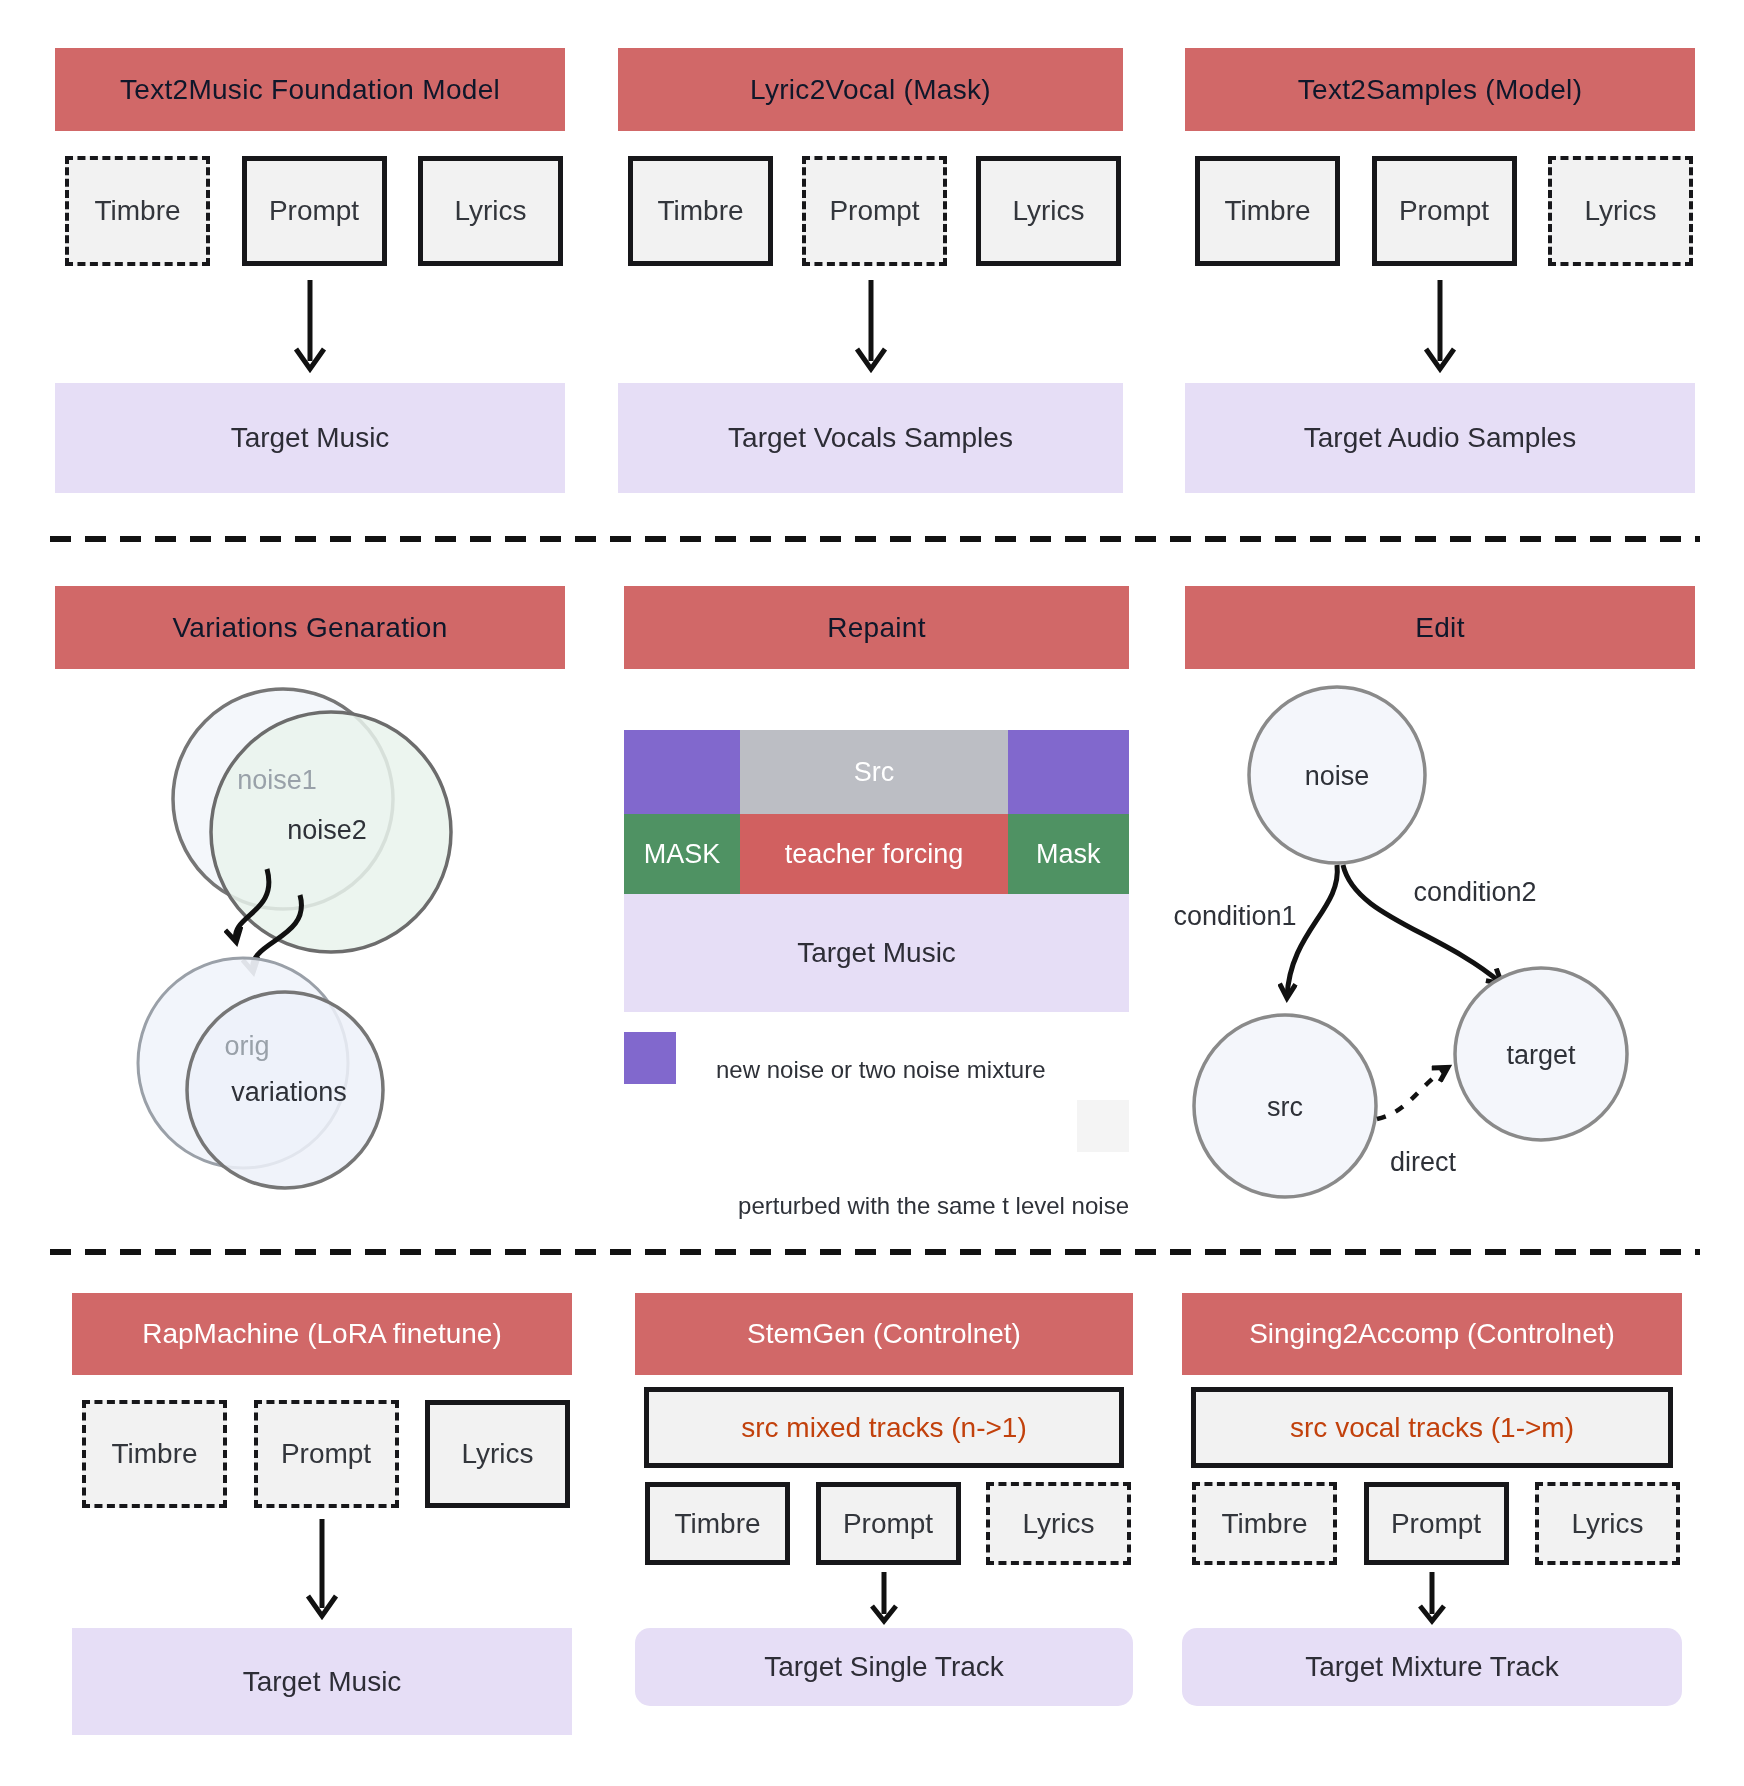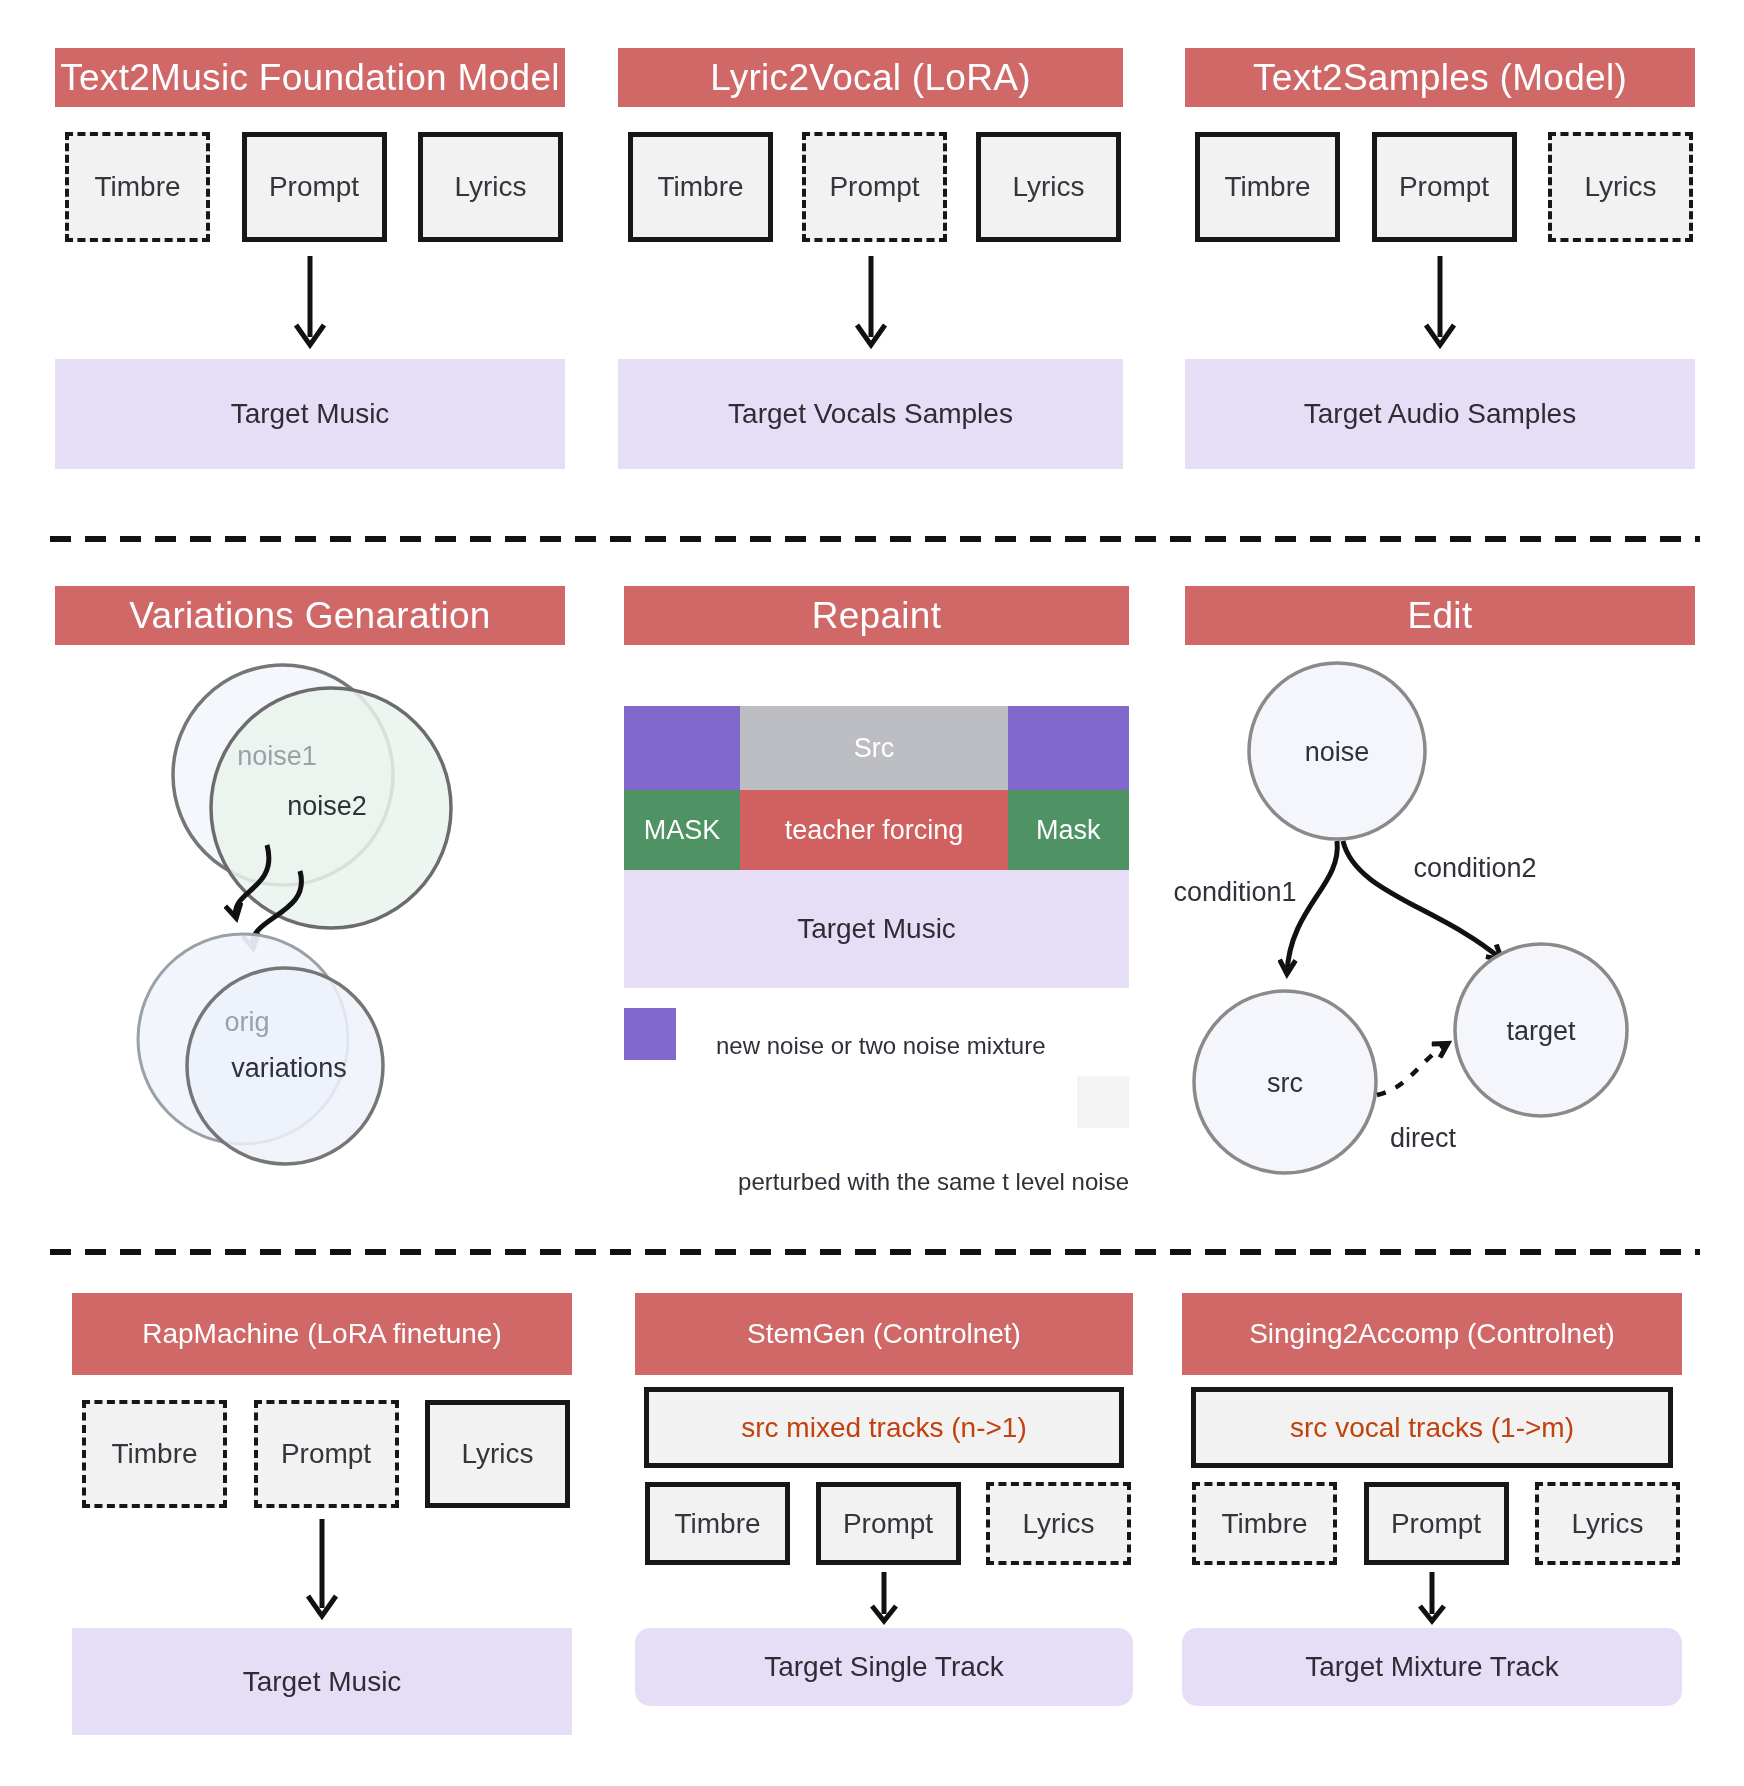--- a/index.html
+++ b/index.html
@@ -1,20 +1,20 @@
 <!DOCTYPE html>
 <html><head>
 <meta charset="utf-8">
 <style>
   html,body{margin:0;padding:0;background:#ffffff;}
   .canvas{position:relative;width:1744px;height:1786px;background:#fff;
           font-family:"Liberation Sans","DejaVu Sans",sans-serif;color:#2e3138;overflow:hidden;}
   .panel{position:absolute;}
   
-  .hdr{height:59px;background:#d16868;color:#ffffff;font-size:37px;
+  .hdr{height:83px;background:#d16868;color:#0f172a;font-size:28px;
        display:flex;align-items:center;justify-content:center;letter-spacing:.3px;}
   
   .inrow{display:flex;justify-content:space-between;padding:0 2px 0 10px;}
   .ibox{box-sizing:border-box;width:145px;background:#f2f2f2;border:5px solid #17171a;
         display:flex;align-items:center;justify-content:center;font-size:28px;color:#33363c;}
   .ibox.dashed{border:4px dashed #17171a;}
   .r1 .inrow{margin-top:25px;}
   .r1 .ibox{height:110px;}
   .arrowzone{display:flex;align-items:center;justify-content:center;}
   .r1 .arrowzone{height:117px;}
@@ -79,21 +79,21 @@
     <div class="arrowzone">
       <svg width="36" height="96" viewBox="0 0 36 96">
         <path class="flow" d="M18 3 V84"></path>
           <path class="flow" d="M4 72 L18 92 L32 72"></path>
       </svg>
     </div>
     <div class="target">Target Music</div>
   </div>
 
   <div class="panel r1" style="left:618px;top:48px;width:505px;">
-    <div class="hdr">Lyric2Vocal (LoRA)</div>
+    <div class="hdr">Lyric2Vocal (Mask)</div>
     <div class="inrow">
       <div class="ibox">Timbre</div>
       <div class="ibox dashed">Prompt</div>
       <div class="ibox">Lyrics</div>
     </div>
     <div class="arrowzone">
       <svg width="36" height="96" viewBox="0 0 36 96">
         <path class="flow" d="M18 3 V84"></path>
           <path class="flow" d="M4 72 L18 92 L32 72"></path>
       </svg>

